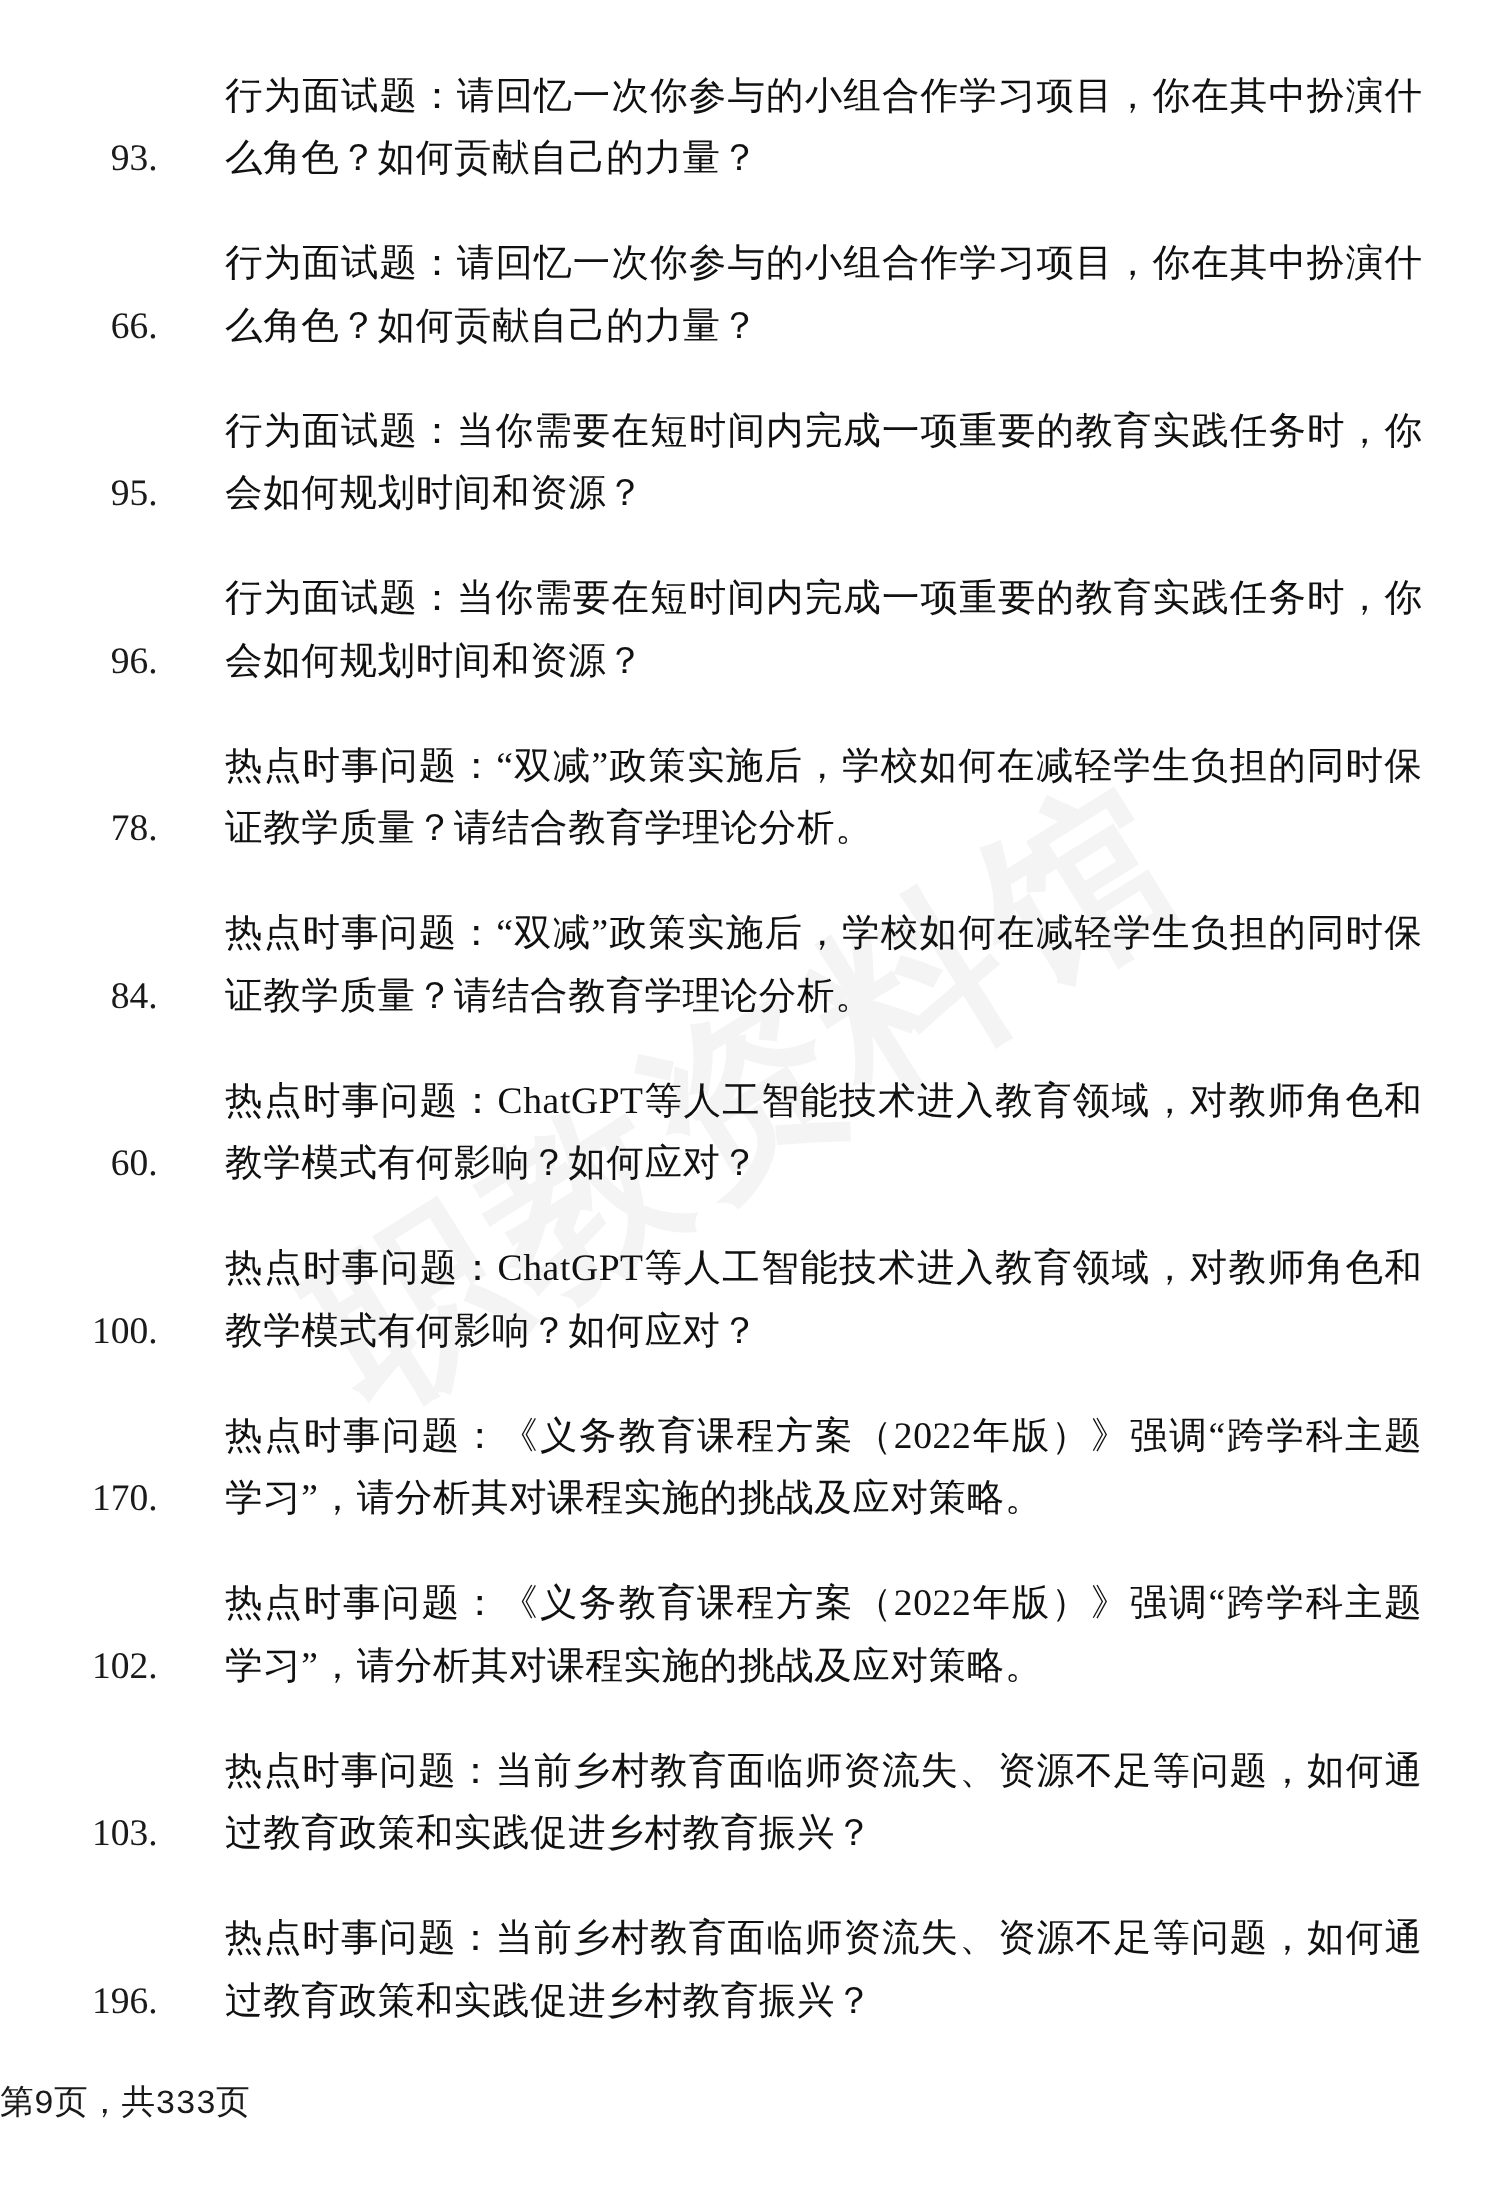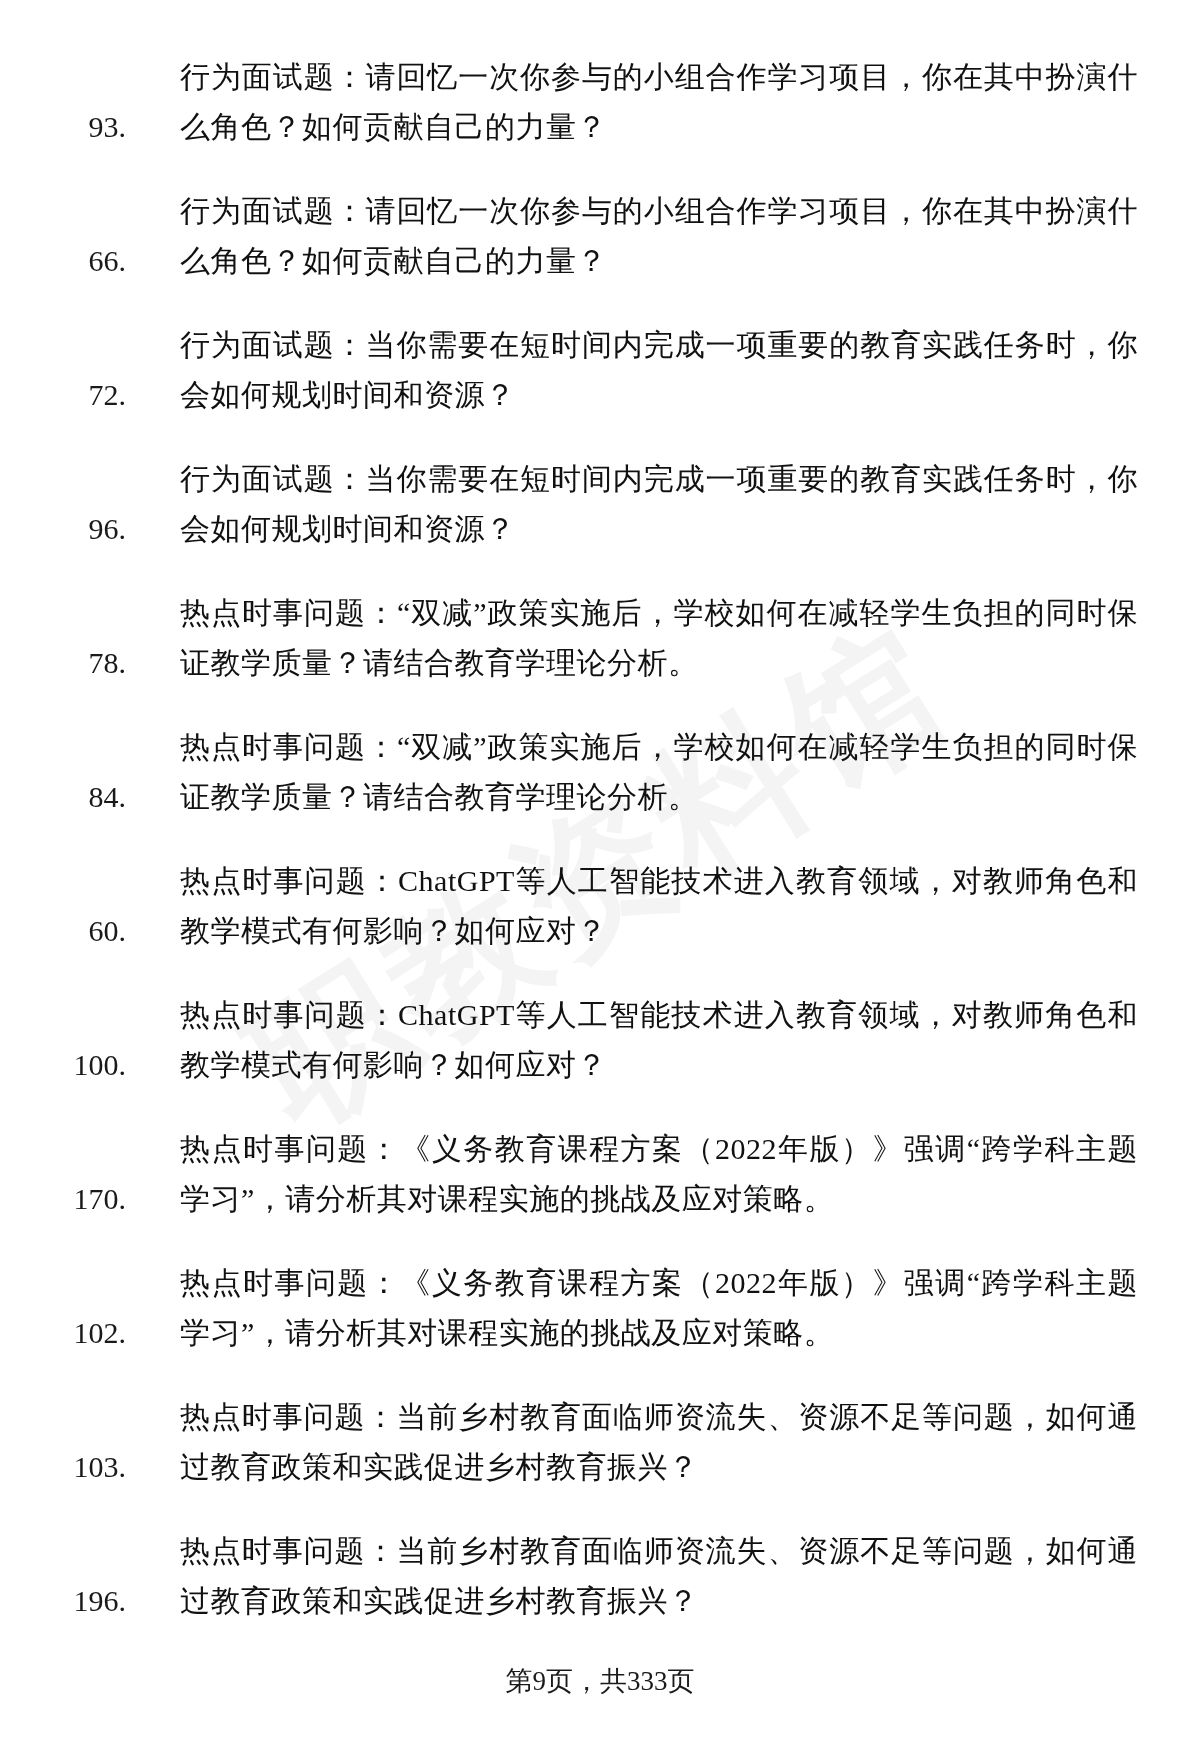--- a/index.html
+++ b/index.html
@@ -78,24 +78,24 @@
     font-family: Liberation Serif, serif;
     letter-spacing: 0.5px;
     margin-left: 36px;
   }
 
   .footer {
     position: absolute;
     left: 0;
     right: 0;
     bottom: 56px;
-    text-align: center;
+    text-align: left;
     font-size: 27px;
     color: #1a1a1a;
-    font-family: Liberation Serif, serif;
+    font-family: Liberation Mono, monospace;
     z-index: 1;
   }
 </style>
 </head>
 <body>
 
 <div id="watermark">
   <span>职教资料馆</span>
 </div>
 
@@ -103,21 +103,21 @@
   <div class="q-list" id="question-list">
       <div class="q-item">
         <div class="q-num">93.</div>
         <div class="q-text">行为面试题：请回忆一次你参与的小组合作学习项目，你在其中扮演什么角色？如何贡献自己的力量？</div>
       </div>
       <div class="q-item">
         <div class="q-num">66.</div>
         <div class="q-text">行为面试题：请回忆一次你参与的小组合作学习项目，你在其中扮演什么角色？如何贡献自己的力量？</div>
       </div>
       <div class="q-item">
-        <div class="q-num">72.</div>
+        <div class="q-num">95.</div>
         <div class="q-text">行为面试题：当你需要在短时间内完成一项重要的教育实践任务时，你会如何规划时间和资源？</div>
       </div>
       <div class="q-item">
         <div class="q-num">96.</div>
         <div class="q-text">行为面试题：当你需要在短时间内完成一项重要的教育实践任务时，你会如何规划时间和资源？</div>
       </div>
       <div class="q-item">
         <div class="q-num">78.</div>
         <div class="q-text">热点时事问题：“双减”政策实施后，学校如何在减轻学生负担的同时保证教学质量？请结合教育学理论分析。</div>
       </div>

